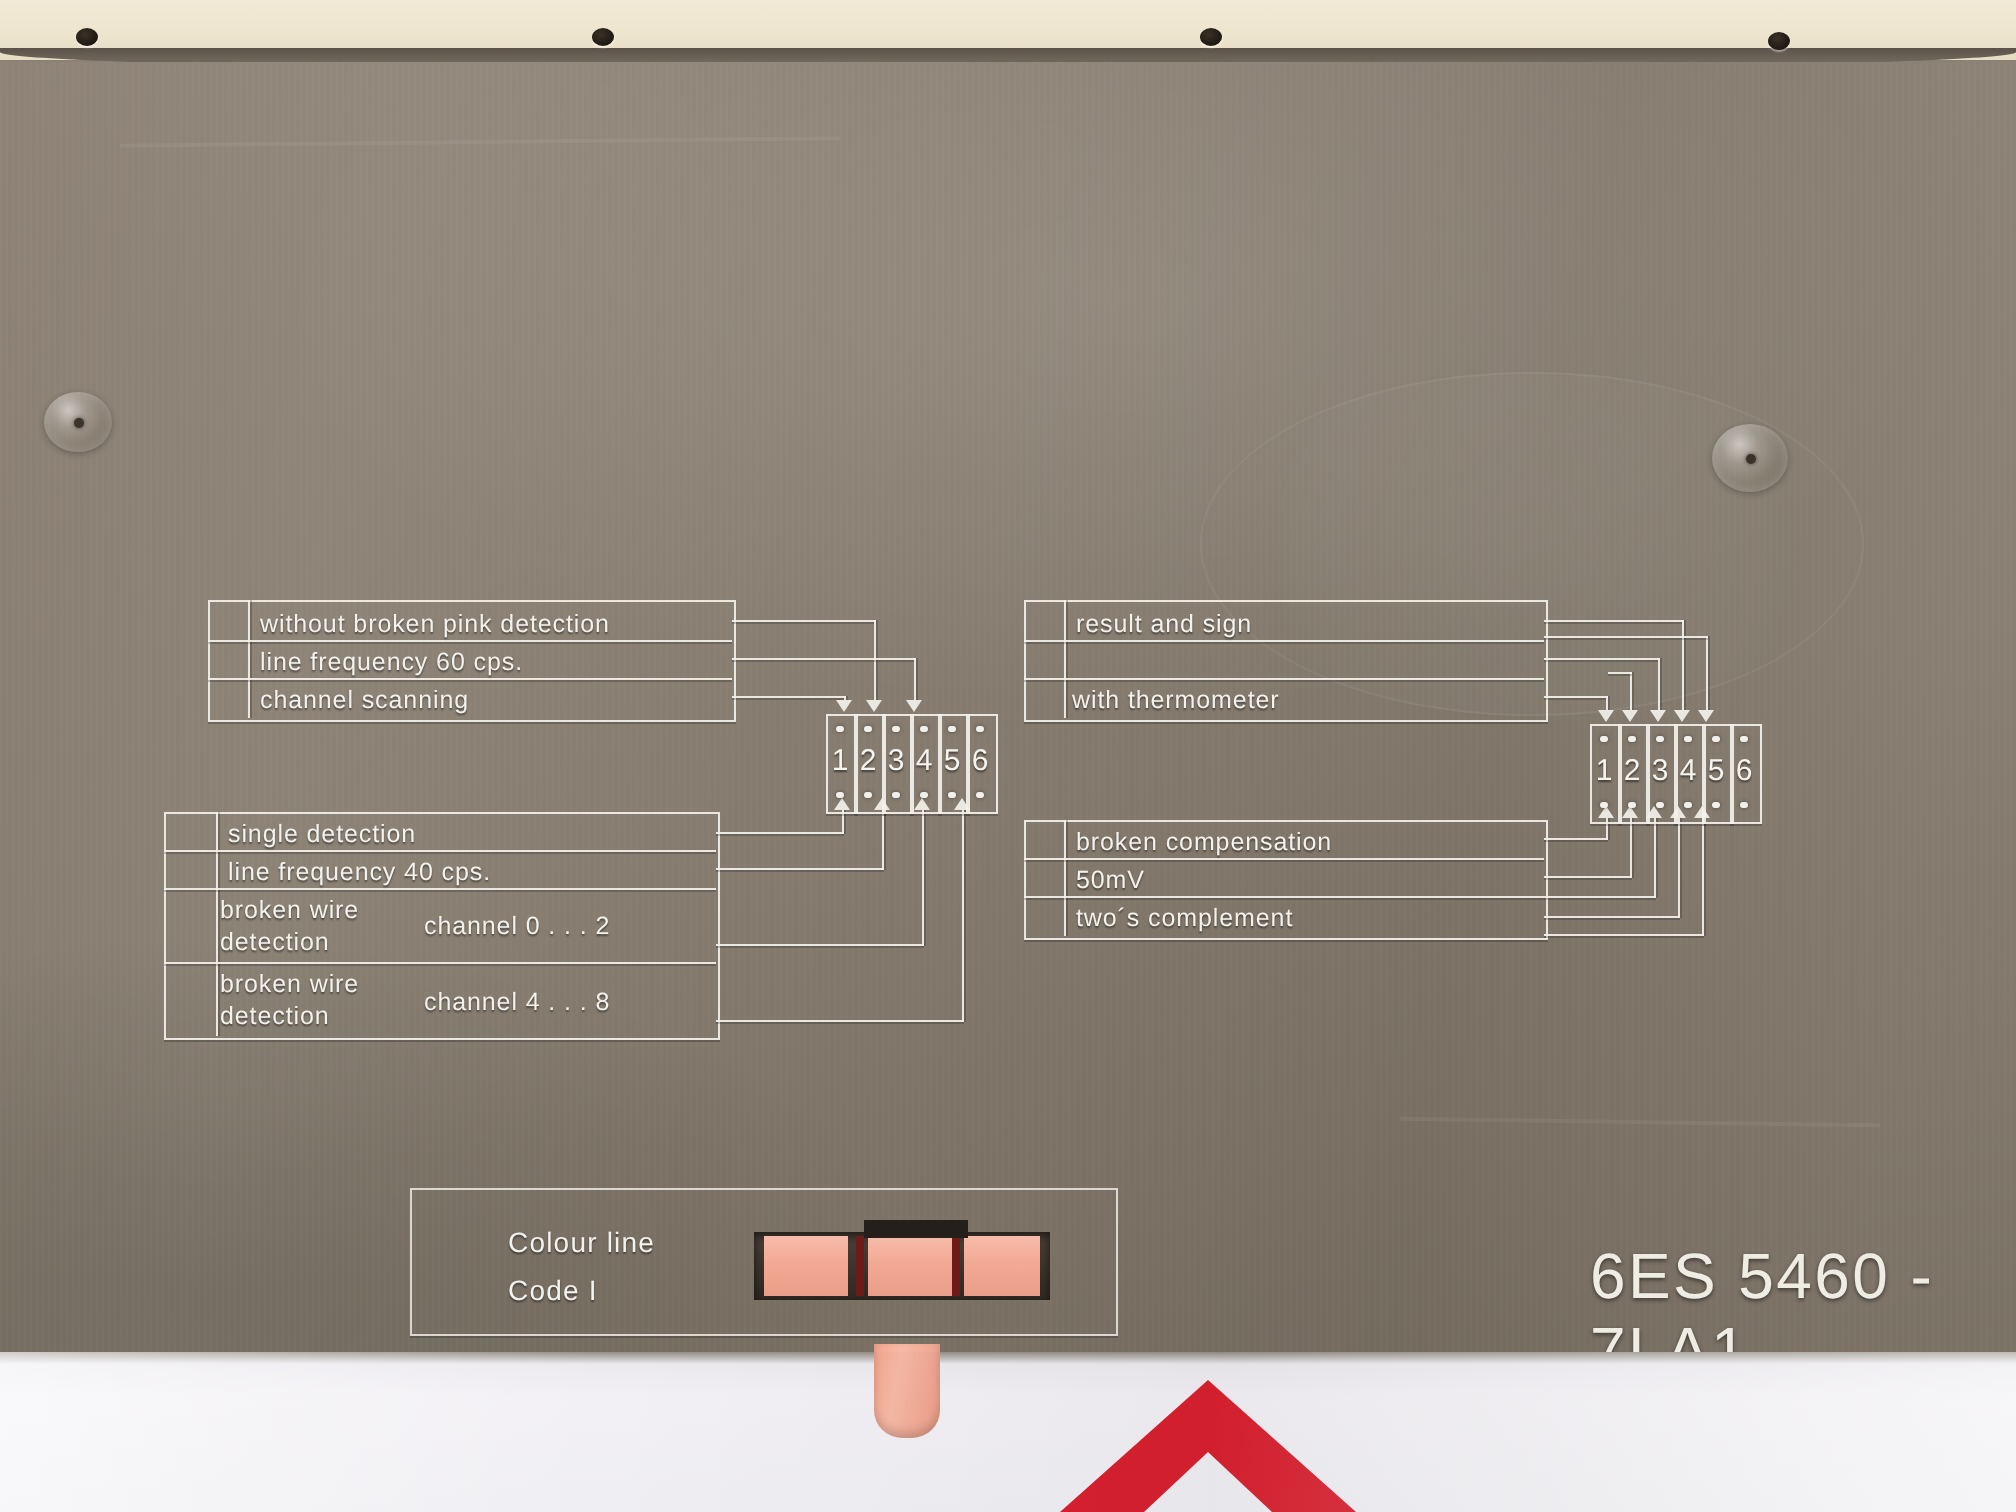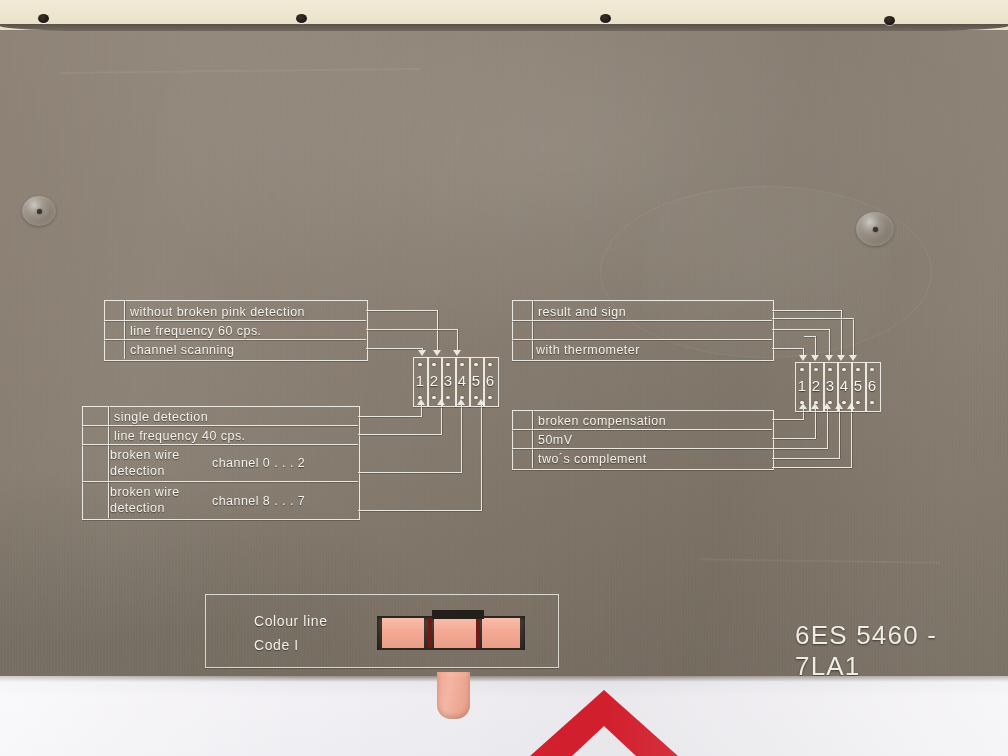--- a/index.html
+++ b/index.html
@@ -155,21 +155,21 @@
   }
   .slider-pink{
     position:absolute;top:2px;height:30px;
     background:linear-gradient(180deg,#f7bcaa 0%,#f2a892 48%,#e89e88 100%);
   }
   .sep{position:absolute;top:2px;width:4px;height:30px;background:#6e1b18;}
   .notch{position:absolute;left:432px;top:610px;width:52px;height:9px;background:#241f1a;}
 
   .part-no{
     position:absolute;left:795px;top:620px;
-    color:#efece4;font-size:26px;letter-spacing:1.2px;
+    color:#efece4;font-size:32px;letter-spacing:1.2px;
     font-family:"Liberation Sans", sans-serif;
     text-shadow:0 1px 2px rgba(0,0,0,.5);
   }
   .scuff{
     position:absolute;background:rgba(255,255,255,.06);pointer-events:none;
   }
 </style>
 </head>
 <body>
 
@@ -229,21 +229,21 @@
 
   <div class="lbl" style="left:114px;top:410px;">single detection</div>
   <div class="lbl" style="left:114px;top:429px;">line frequency 40 cps.</div>
 
   <div class="lbl" style="left:110px;top:448px;">broken wire</div>
   <div class="lbl" style="left:110px;top:464px;">detection</div>
   <div class="lbl" style="left:212px;top:456px;">channel 0 . . . 2</div>
 
   <div class="lbl" style="left:110px;top:485px;">broken wire</div>
   <div class="lbl" style="left:110px;top:501px;">detection</div>
-  <div class="lbl" style="left:212px;top:494px;">channel 8 . . . 7</div>
+  <div class="lbl" style="left:212px;top:494px;">channel 4 . . . 8</div>
 
   <div class="hline" style="left:358px;top:416px;width:64px;"></div>
   <div class="vline" style="left:421px;top:405px;height:12px;"></div>
   <div class="arrow up" style="left:417px;top:399px;"></div>
 
   <div class="hline" style="left:358px;top:434px;width:84px;"></div>
   <div class="vline" style="left:441px;top:405px;height:30px;"></div>
   <div class="arrow up" style="left:437px;top:399px;"></div>
 
   <div class="hline" style="left:358px;top:472px;width:104px;"></div>

